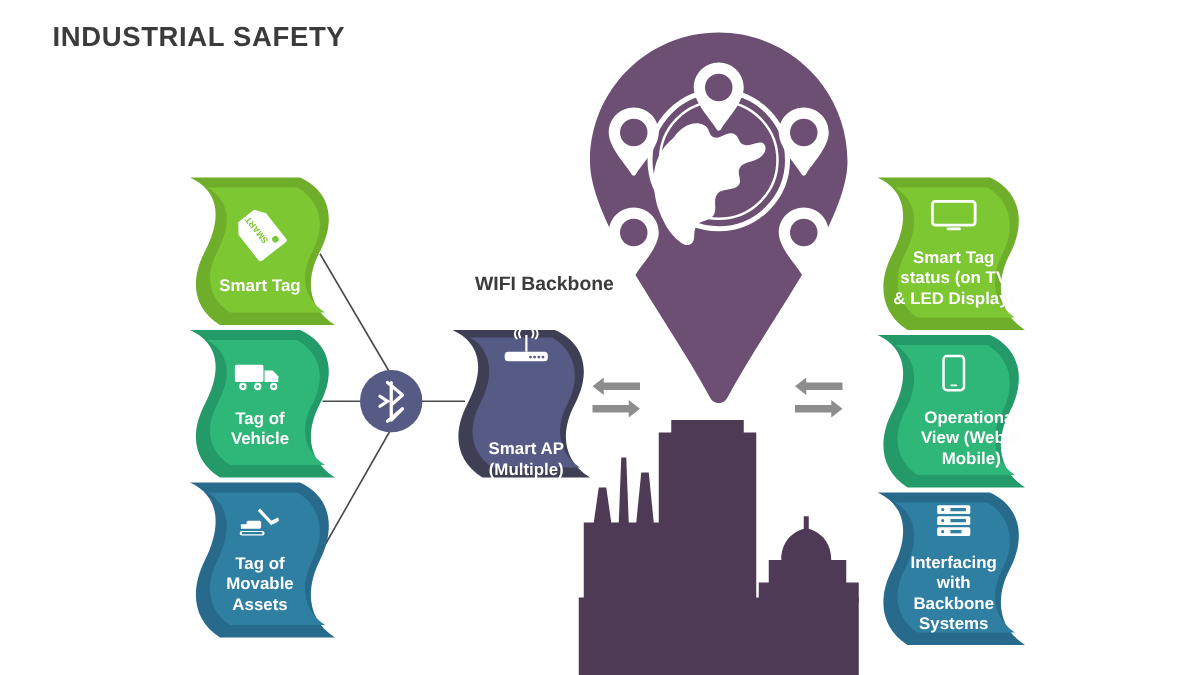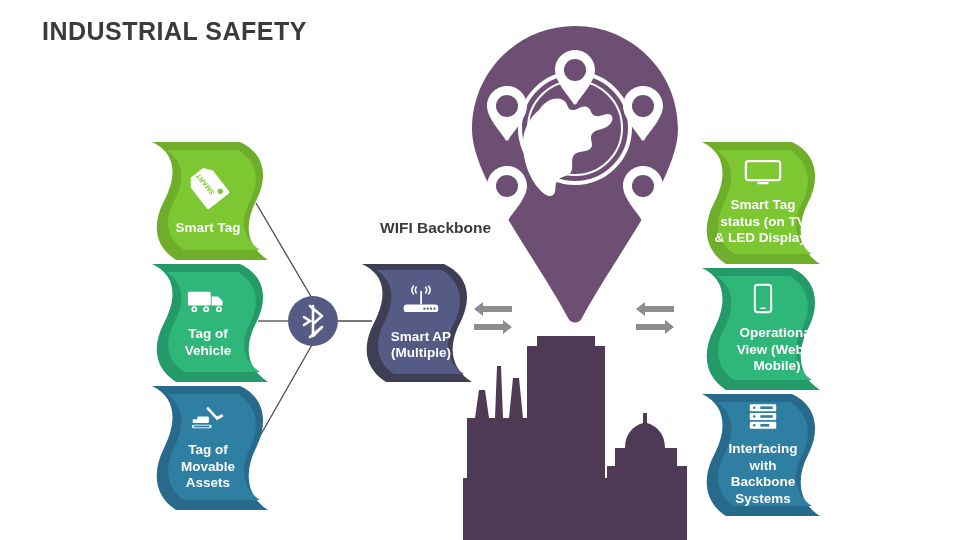--- a/index.html
+++ b/index.html
@@ -6,21 +6,21 @@
   body{
     width:960px;height:540px;background:#ffffff;overflow:hidden;
     font-family:"Liberation Sans", sans-serif;
     position:relative;
   }
   #stage{position:absolute;left:0;top:0;width:960px;height:540px;}
 
   
   .page-title{
     position:absolute;left:42px;top:17px;
-    font-size:25px;font-weight:bold;color:#3b3b3b;
+    font-size:22px;font-weight:bold;color:#3b3b3b;
     letter-spacing:.5px;white-space:nowrap;
   }
 
   
   .wifi-label{
     position:absolute;left:380px;top:219px;
     font-size:15.5px;font-weight:bold;color:#3b3b3b;white-space:nowrap;
   }
 
   
@@ -207,21 +207,21 @@
         <path d="M16 21 L22 25 L16 29" fill="none" stroke="#ffffff" stroke-width="2.6" stroke-linecap="round"></path>
       </g>
     </svg>
   </div>
 
   <div class="card" style="left:352px;top:262px;width:126px;height:122px;">
     <svg class="ribbon" viewBox="0 0 126 122" width="126" height="122">
       <path d="M10 2 C36 14 34 38 22 61 C10 84 12 106 34 120 L120 120 C98 106 96 84 108 61 C120 38 118 14 92 2 Z" fill="#3E3E54"></path>
       <path d="M24 8 C44 20 42 42 32 61 C22 80 24 100 42 112 L112 112 C94 100 92 80 102 61 C112 42 110 20 90 8 Z" fill="#565B86"></path>
     </svg>
-    <div class="content" style="padding-left:6px;">
+    <div class="content" style="padding-left:6px;justify-content:space-between;">
       <span class="ic">
         <svg viewBox="0 0 48 34" width="46" height="33" fill="#ffffff">
           <rect x="6" y="20" width="36" height="8" rx="3"></rect>
           <rect x="23.2" y="6" width="1.8" height="14"></rect>
           <g stroke="#ffffff" stroke-width="1.6" fill="none" stroke-linecap="round">
             <path d="M19 8 q-2 -3 0 -6"></path>
               <path d="M16 9 q-3 -4 0 -8"></path>
             <path d="M29 8 q2 -3 0 -6"></path>
               <path d="M32 9 q3 -4 0 -8"></path>
           </g>

